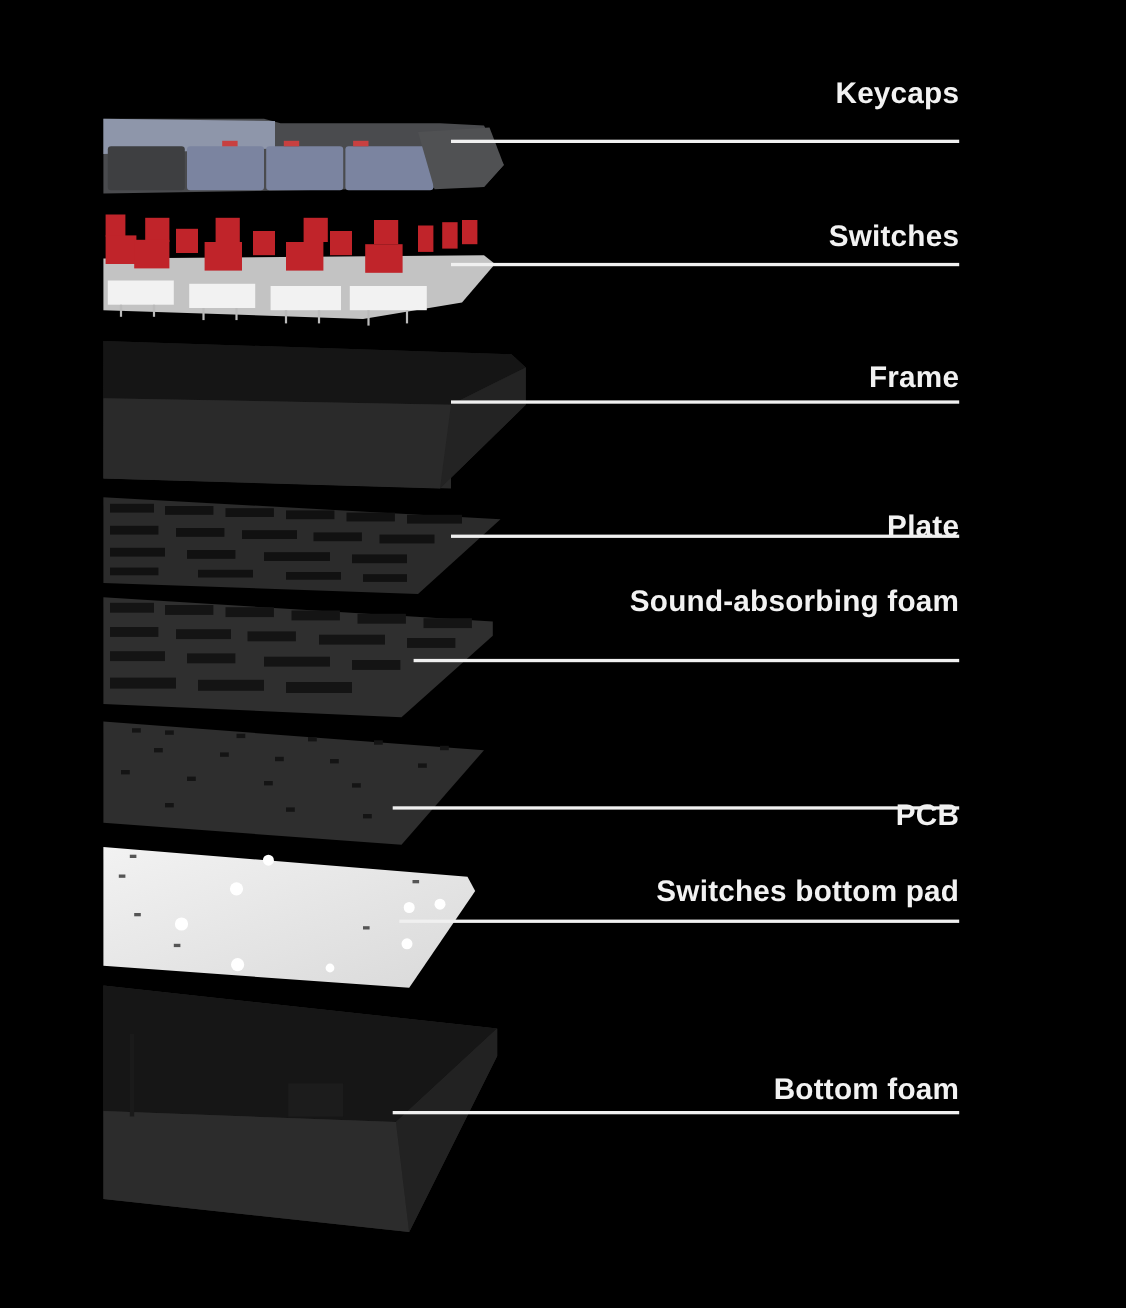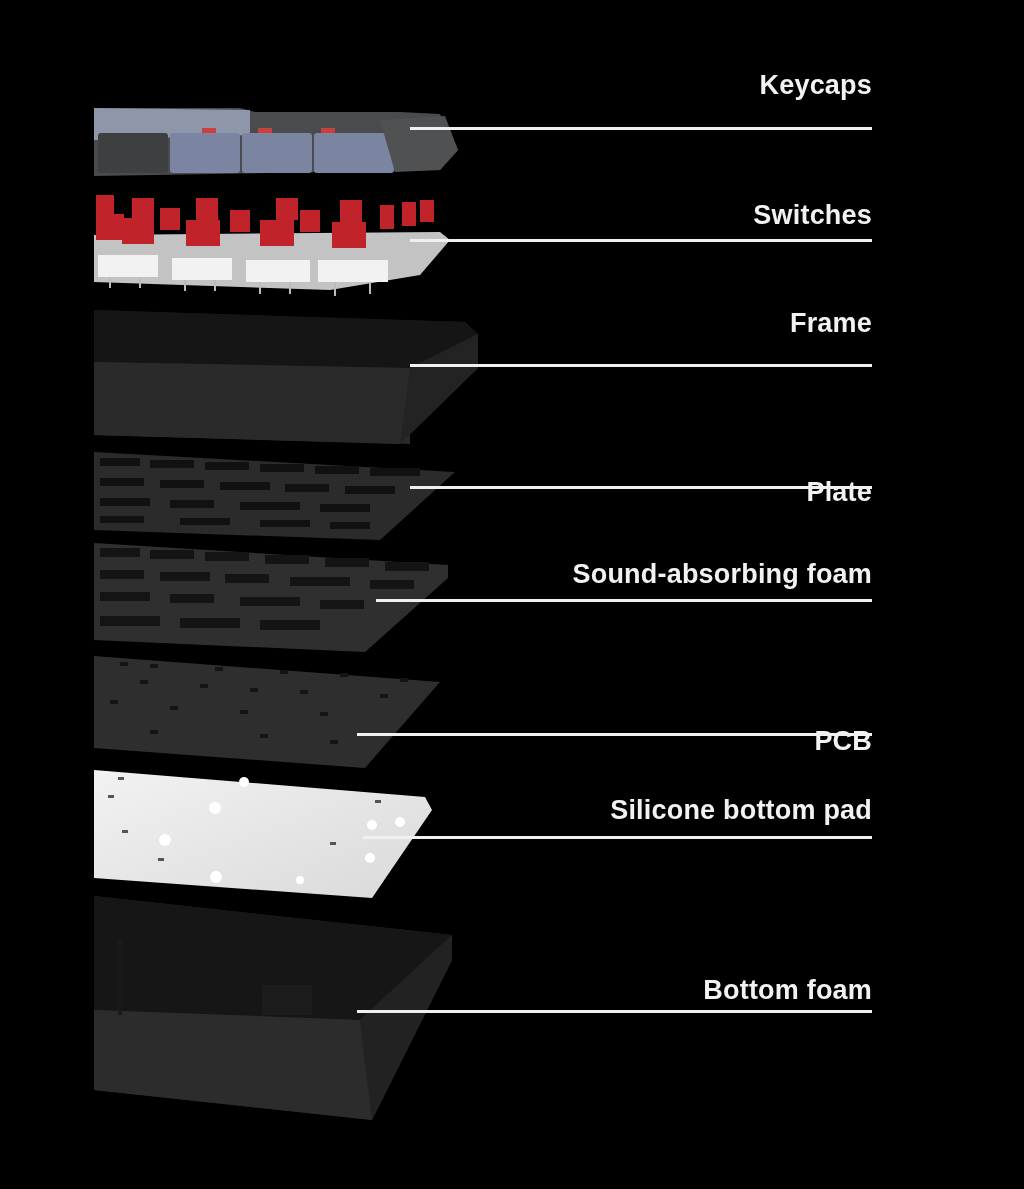--- a/index.html
+++ b/index.html
@@ -192,40 +192,40 @@
   <div class="label" style="top:72px;">Keycaps</div>
   <div class="leader" style="left:410px; width:462px; top:127px;"></div>
 </div>
 
 <div>
   <div class="label" style="top:202px;">Switches</div>
   <div class="leader" style="left:410px; width:462px; top:239px;"></div>
 </div>
 
 <div>
-  <div class="label" style="top:310px;">Frame</div>
+  <div class="label" style="top:330px;">Frame</div>
   <div class="leader" style="left:410px; width:462px; top:364px;"></div>
 </div>
 
 <div>
-  <div class="label" style="top:479px;">Plate</div>
+  <div class="label" style="top:465px;">Plate</div>
   <div class="leader" style="left:410px; width:462px; top:486px;"></div>
 </div>
 
 <div>
-  <div class="label" style="top:561px;margin-left:48px;">Sound-absorbing foam</div>
+  <div class="label" style="top:533px;margin-left:48px;">Sound-absorbing foam</div>
   <div class="leader" style="left:376px; width:496px; top:599px;"></div>
 </div>
 
 <div>
   <div class="label" style="top:728px;">PCB</div>
   <div class="leader" style="left:357px; width:515px; top:733px;"></div>
 </div>
 
 <div>
-  <div class="label" style="top:797px;">Silicone bottom pad</div>
+  <div class="label" style="top:797px;">Switches bottom pad</div>
   <div class="leader" style="left:363px; width:509px; top:836px;"></div>
 </div>
 
 <div>
   <div class="label" style="top:977px;">Bottom foam</div>
   <div class="leader" style="left:357px; width:515px; top:1010px;"></div>
 </div>
 
 </body></html>

